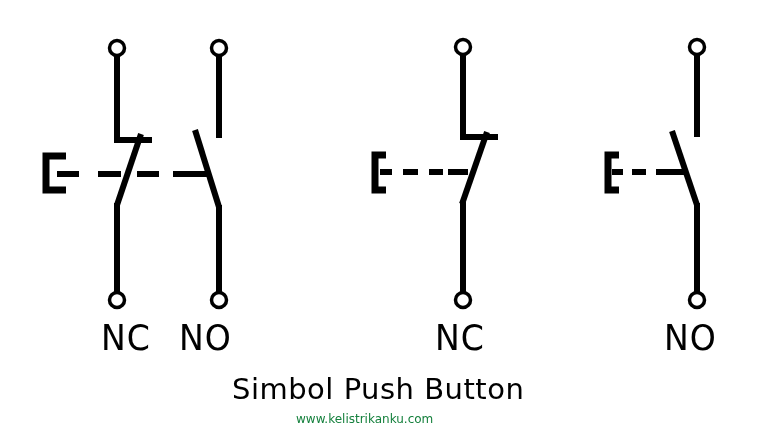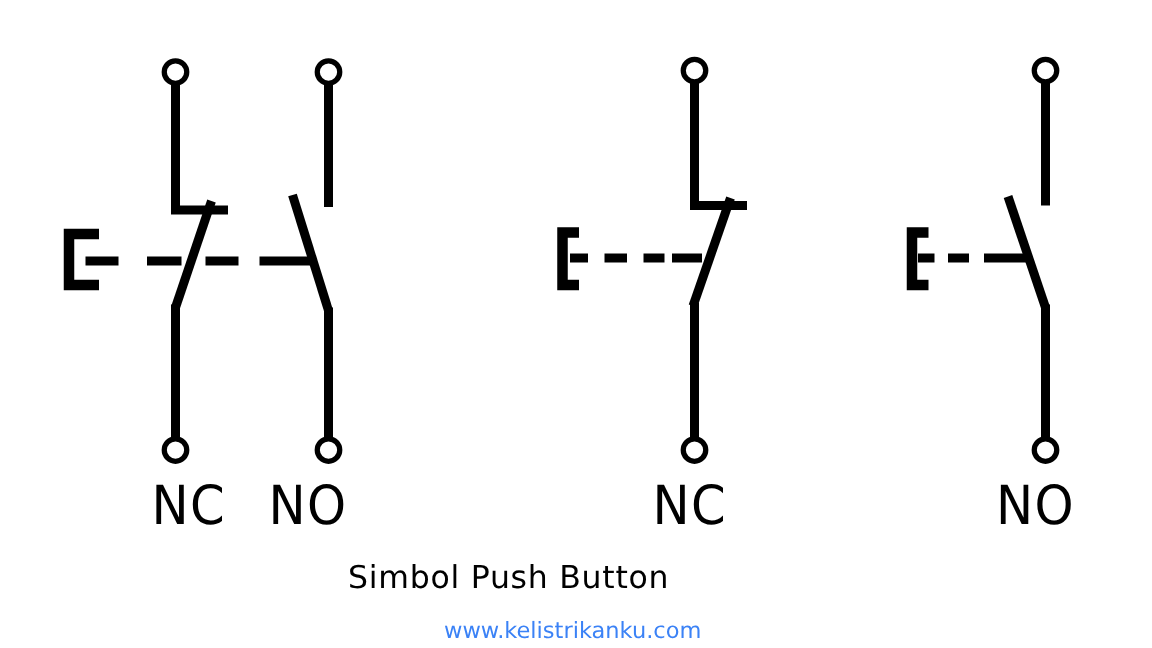--- a/index.html
+++ b/index.html
@@ -35,34 +35,34 @@
       letter-spacing: 1px;
       transform: scaleX(0.92);
       transform-origin: left top;
       white-space: nowrap;
     }
     #title {
       position: absolute;
       left: 232px;
       top: 375px;
       font-family: "DejaVu Sans", sans-serif;
-      font-size: 21px;
+      font-size: 29px;
       color: #000;
       line-height: 1;
       white-space: nowrap;
       letter-spacing: 0.5px;
       text-align: center;
     }
     #site-url {
       position: absolute;
       left: 296px;
       top: 413px;
       font-family: "DejaVu Sans", sans-serif;
-      font-size: 15px;
-      color: #3b82f6;
+      font-size: 12px;
+      color: #15803d;
       line-height: 1;
       white-space: nowrap;
       text-align: center;
     }
   </style>
 </head>
 <body>
 
 <svg id="canvas" viewBox="0 0 768 432" xmlns="http://www.w3.org/2000/svg">
 

